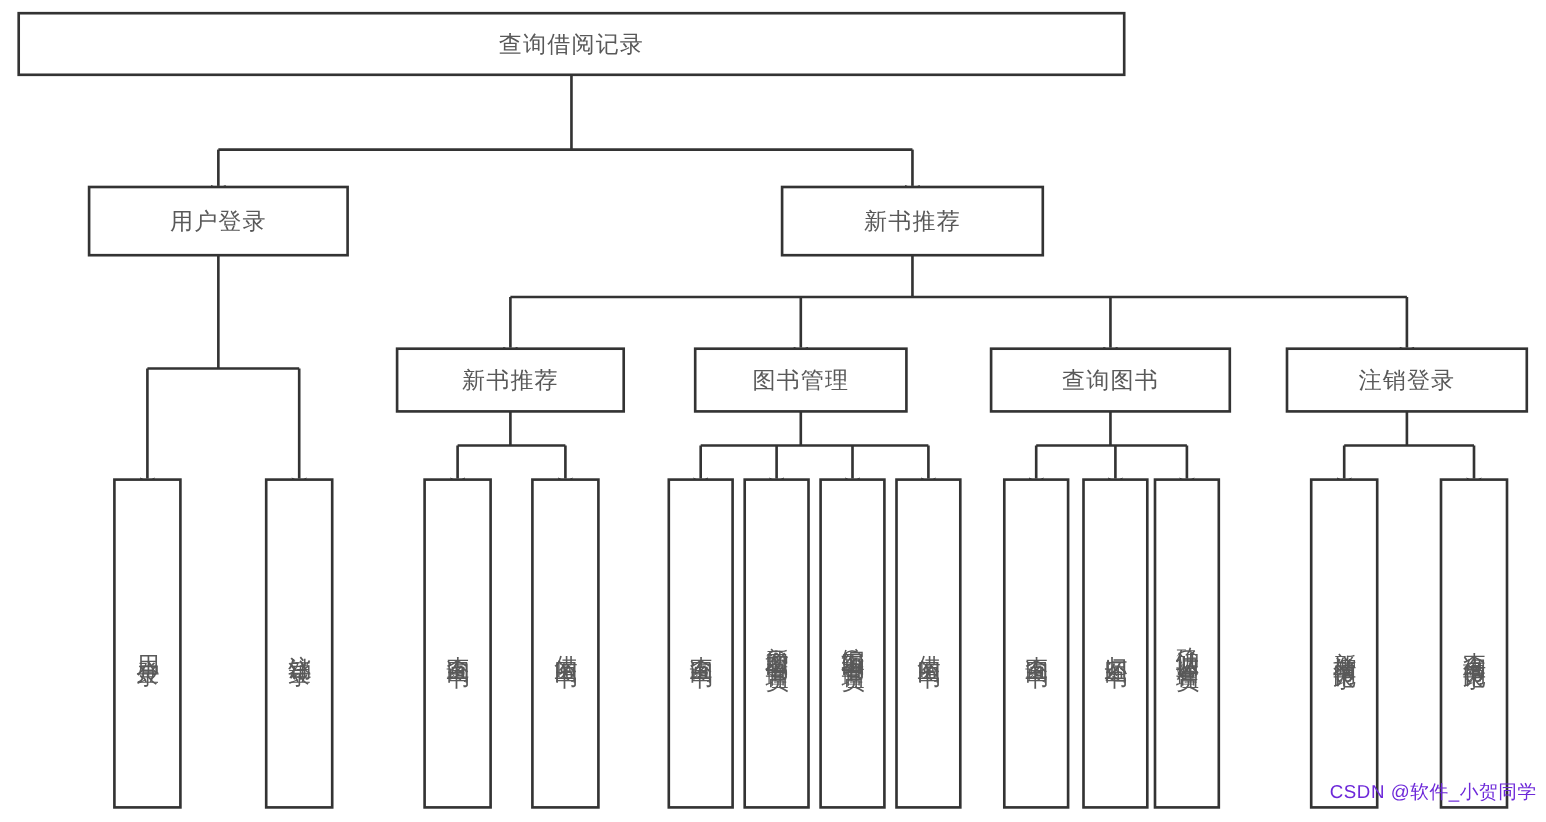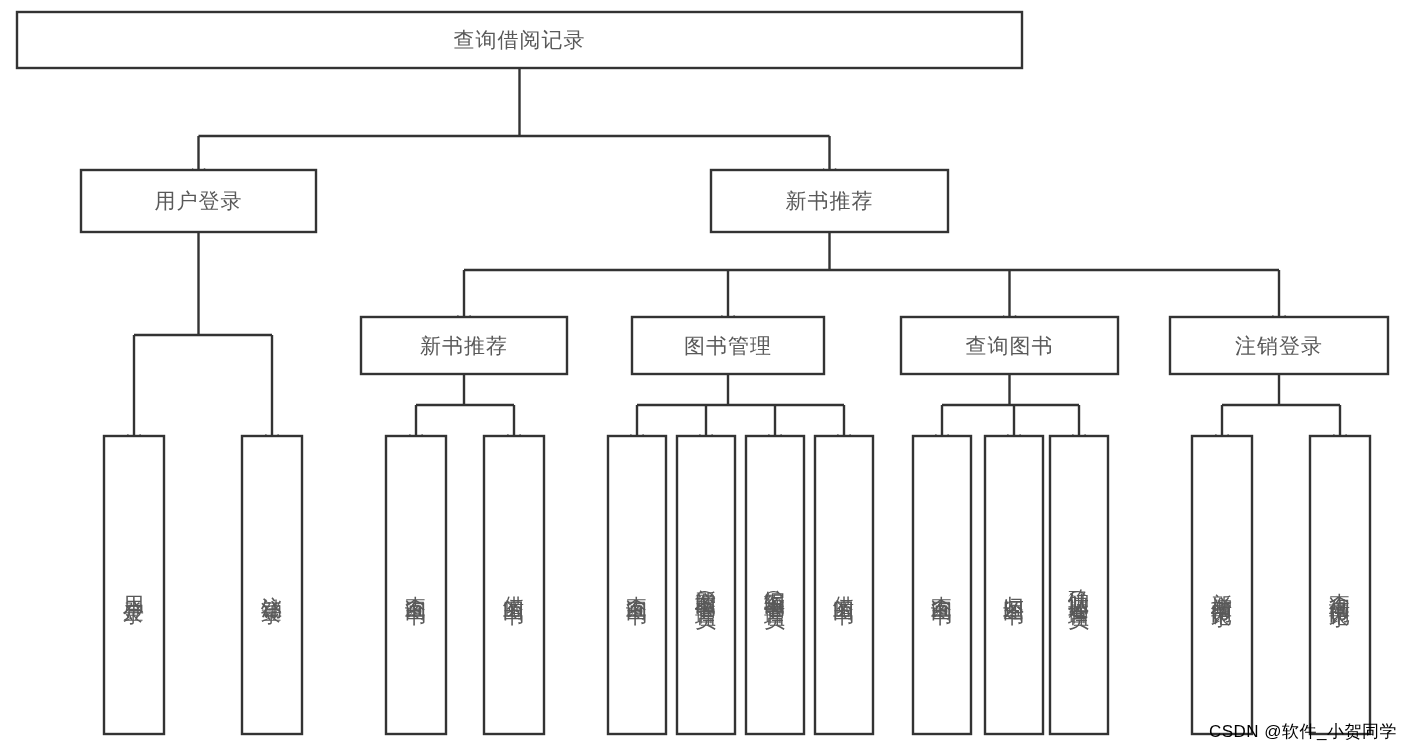--- a/index.html
+++ b/index.html
@@ -35,24 +35,24 @@
     height:100%;
     display:flex;
     align-items:center;
     justify-content:center;
     text-align:center;
     white-space:nowrap;
   }
   .watermark{
     position:absolute;
     right:8px;
-    bottom:4px;
+    bottom:16px;
     font-family:"Liberation Sans","DejaVu Sans",sans-serif;
     font-size:17px;
-    color:#000000;
+    color:#6d28d9;
     letter-spacing:0.5px;
     white-space:nowrap;
     pointer-events:none;
   }
 </style>
 </head>
 <body>
 
 <svg id="canvas" viewBox="0 0 1405 747" xmlns="http://www.w3.org/2000/svg">
   <defs>

